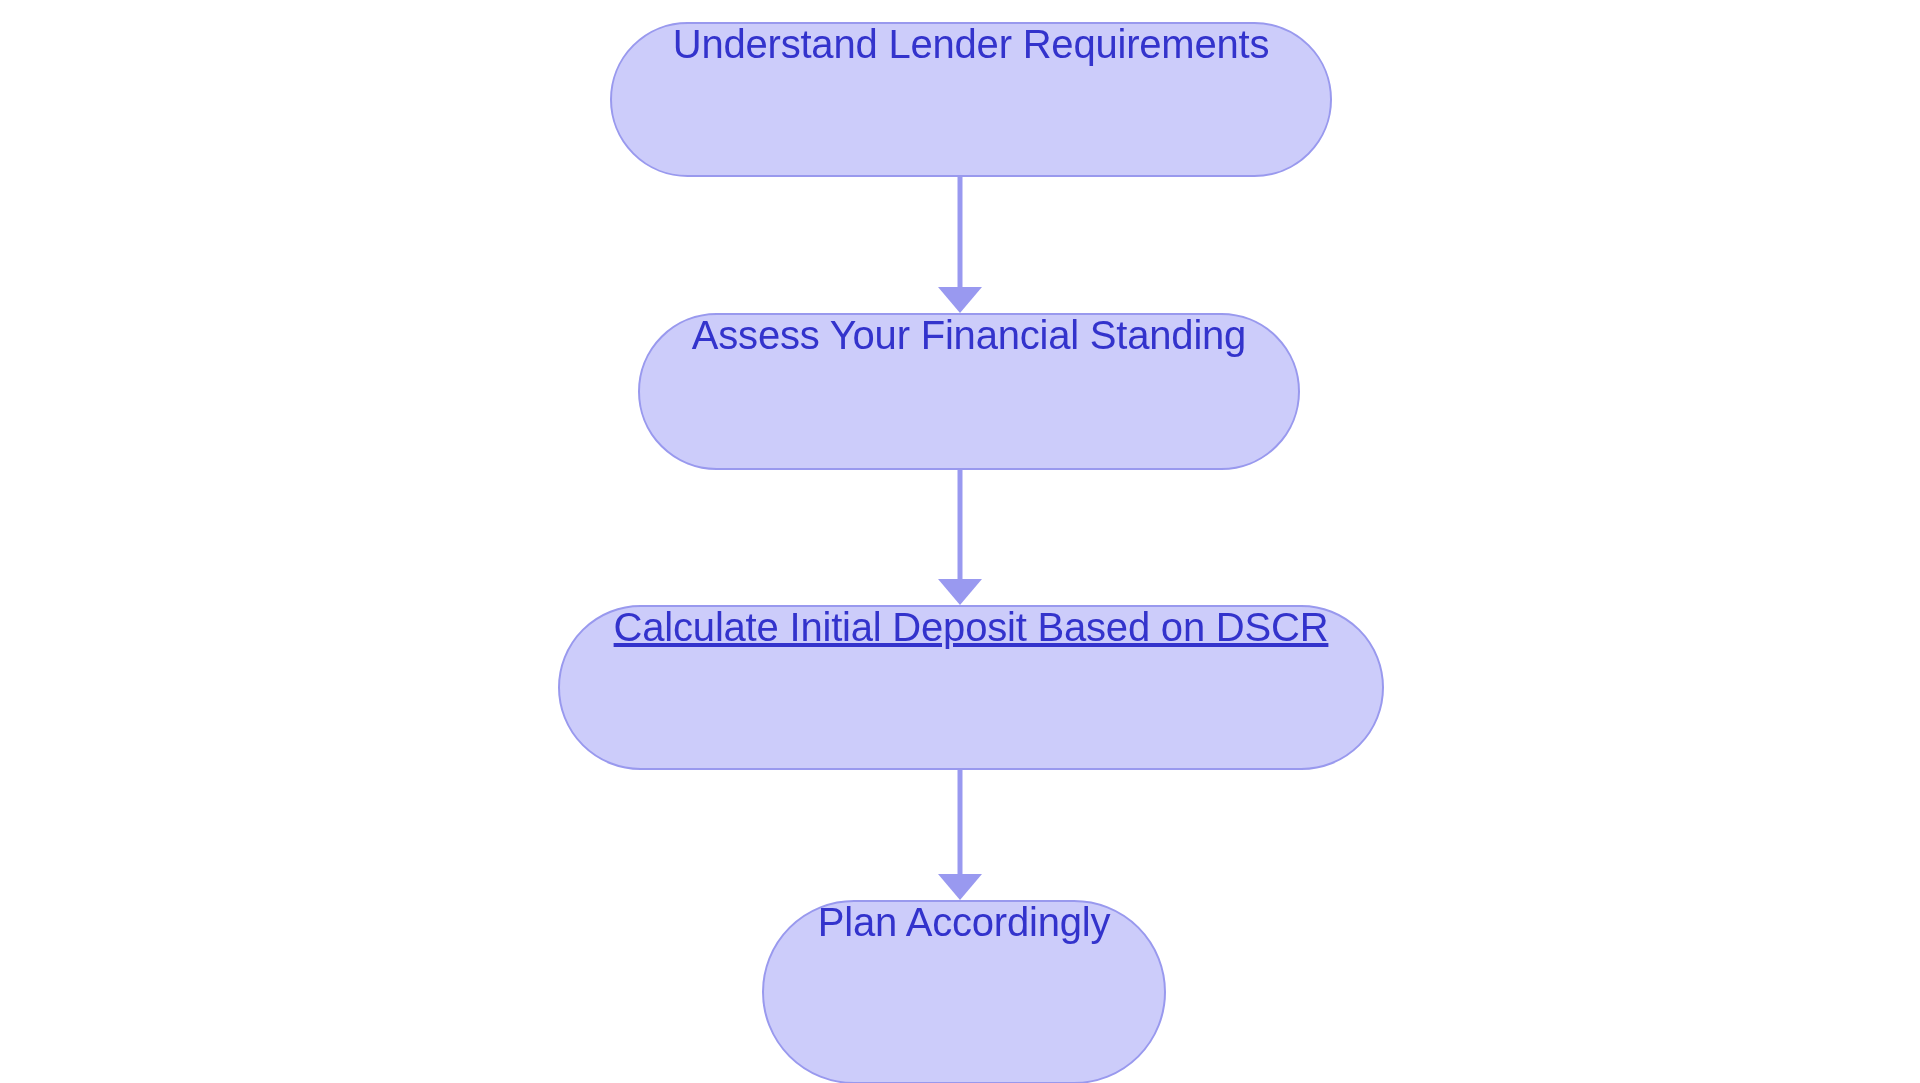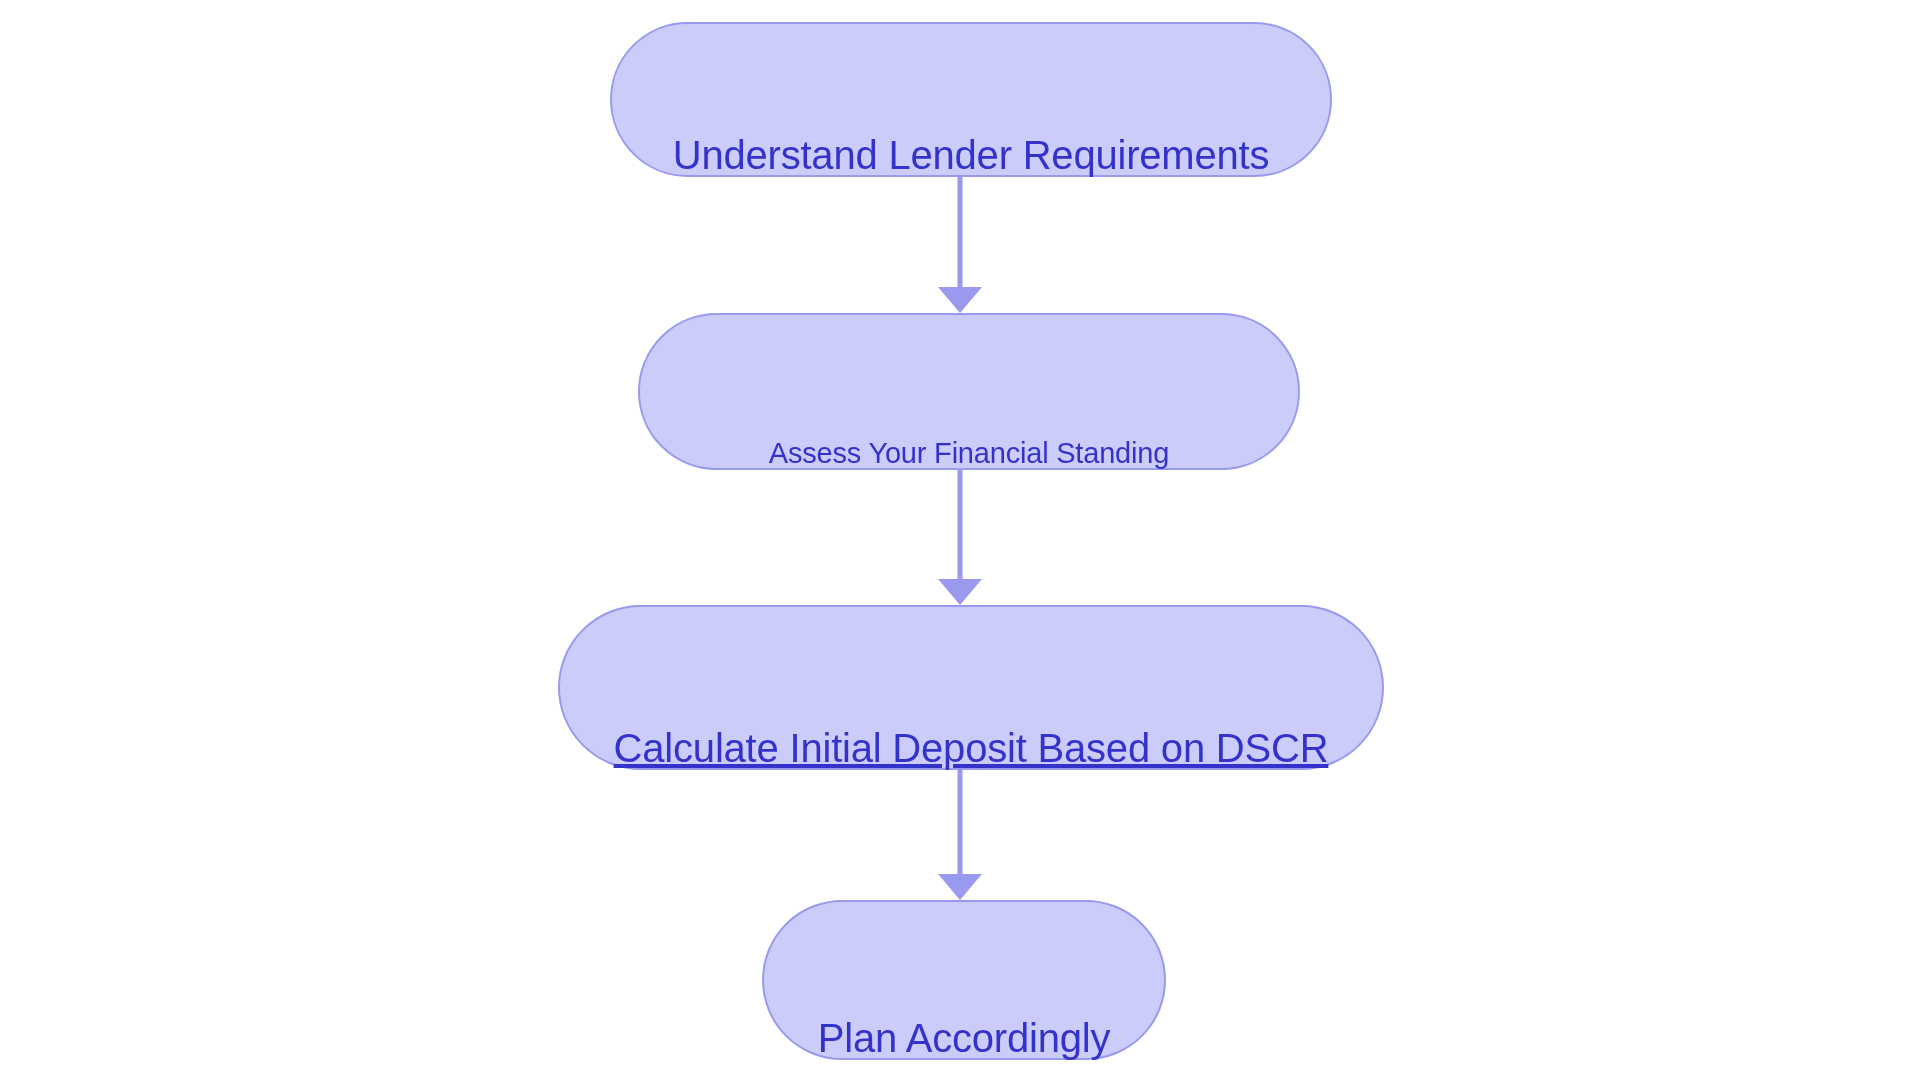--- a/index.html
+++ b/index.html
@@ -16,50 +16,50 @@
   #flowchart-canvas {
     position: relative;
     width: 1920px;
     height: 1083px;
     background: #ffffff;
   }
   .flow-node {
     position: absolute;
     box-sizing: border-box;
     display: flex;
-    align-items: flex-end;
+    align-items: flex-start;
     justify-content: center;
     background: #ccccfa;
     border: 2px solid #9999ee;
     border-radius: 999px;
     color: #3333cc;
     font-family: "Liberation Sans", sans-serif;
     font-weight: 400;
     white-space: nowrap;
     letter-spacing: -0.2px;
   }
   .flow-node .node-label {
     display: block;
     line-height: 1;
   }
   #node-1 {
     left: 610px;  top: 22px;   width: 722px; height: 155px;
     font-size: 40px;
   }
   #node-2 {
     left: 638px;  top: 313px;  width: 662px; height: 157px;
-    font-size: 29px;
+    font-size: 40px;
   }
   #node-3 {
     left: 558px;  top: 605px;  width: 826px; height: 165px;
     font-size: 40px;
     text-decoration: underline;
   }
   #node-4 {
-    left: 762px;  top: 900px;  width: 404px; height: 160px;
+    left: 762px;  top: 900px;  width: 404px; height: 184px;
     font-size: 40px;
   }
   .flow-edge {
     position: absolute;
     left: 0;
     top: 0;
     width: 1920px;
     height: 1083px;
     pointer-events: none;
   }

